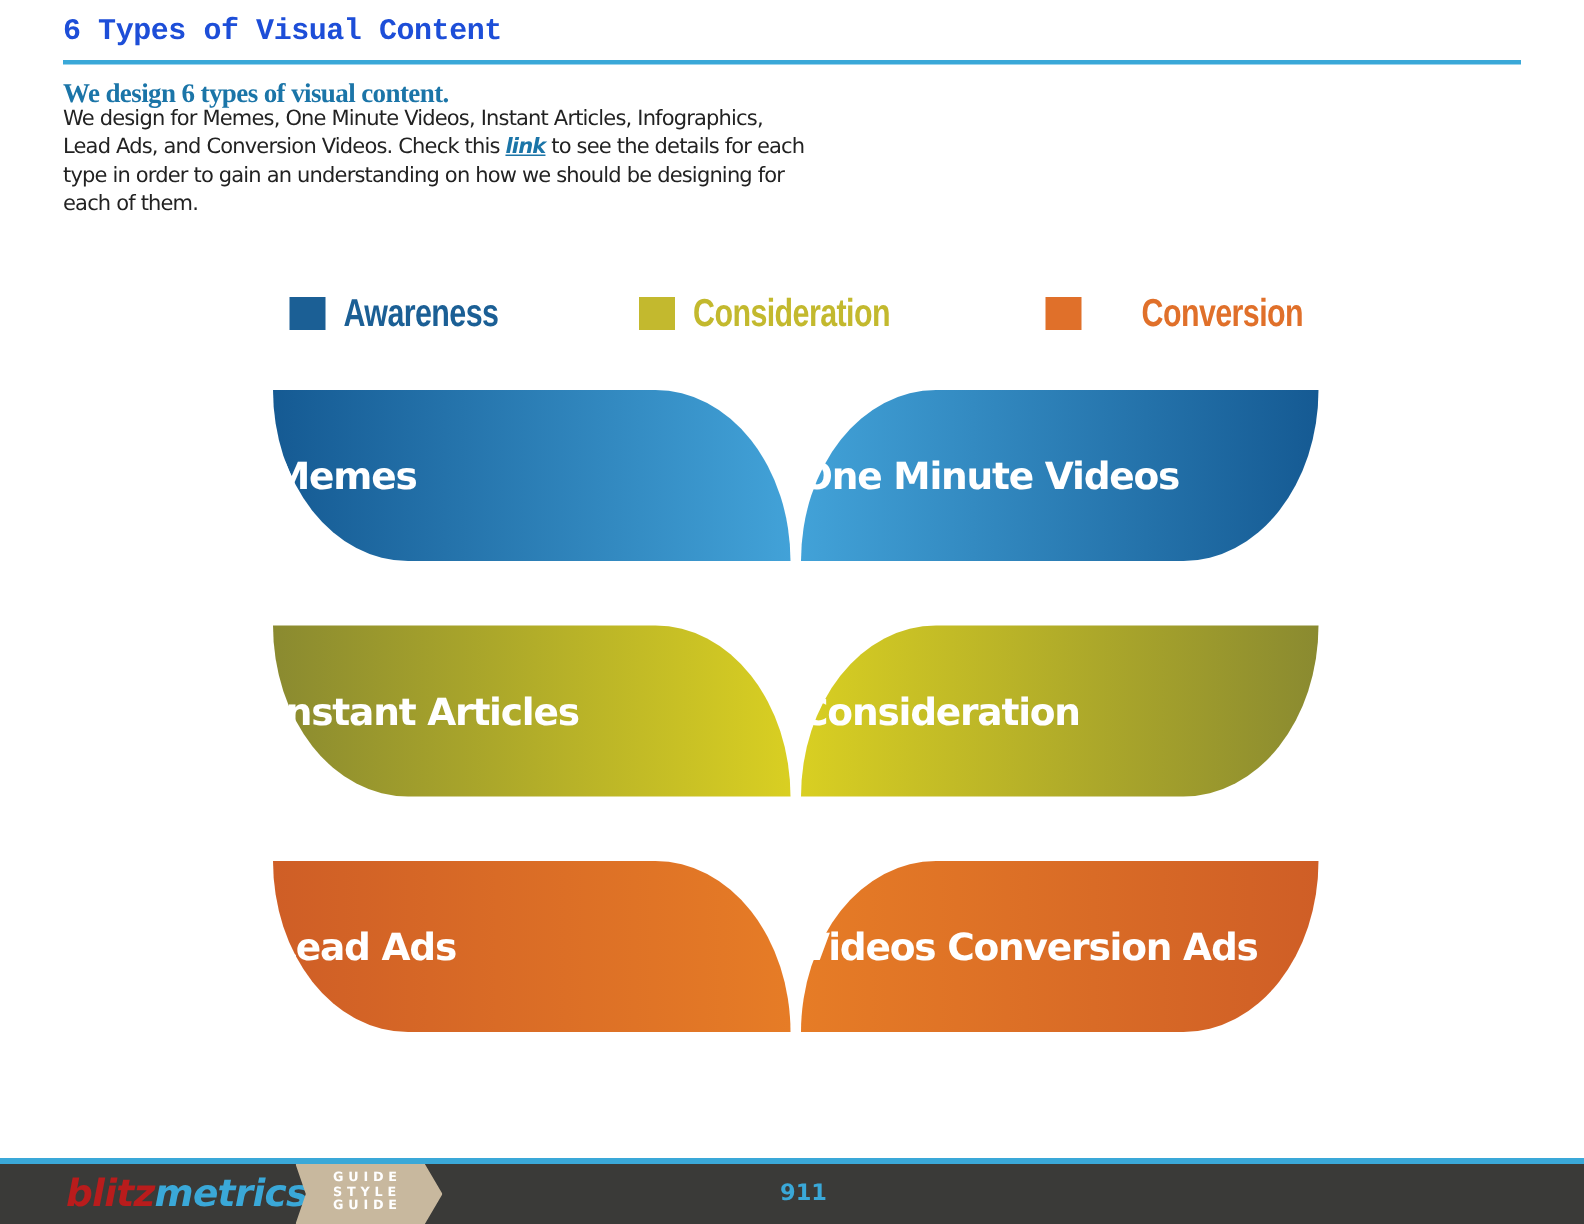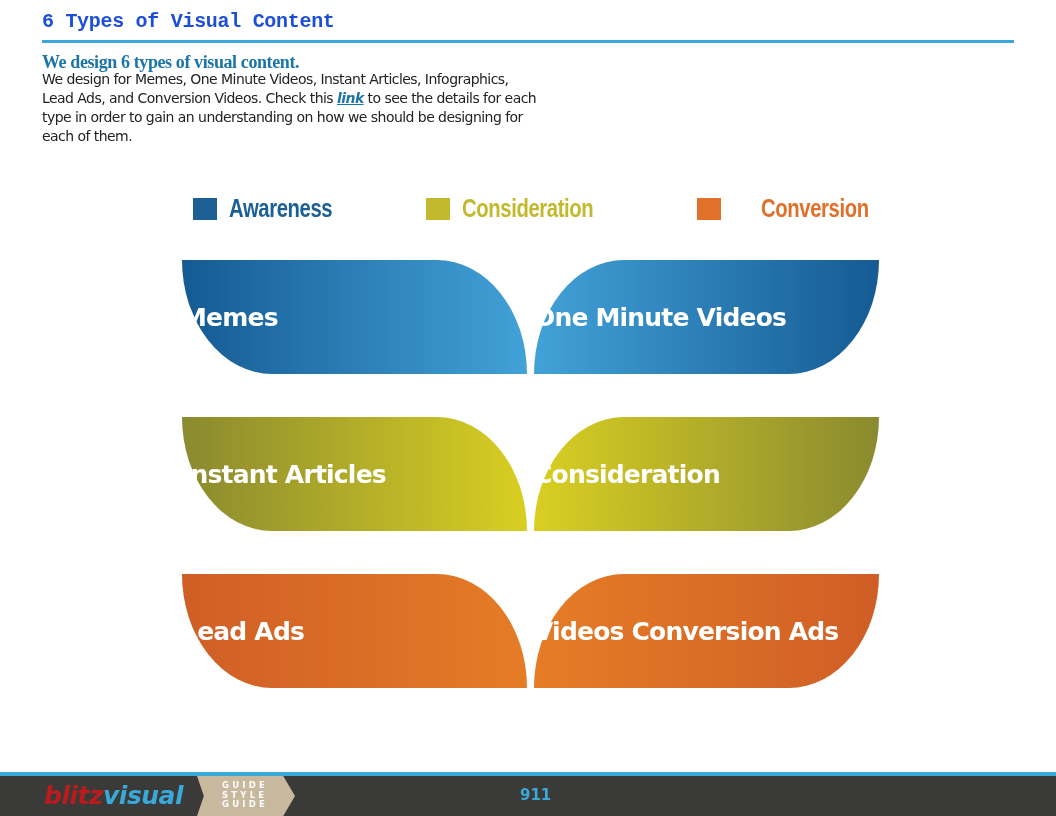--- a/index.html
+++ b/index.html
@@ -62,20 +62,20 @@
 
 <div class="shape left" style="left:182px; top:574px; background:linear-gradient(to right, #cf5e26, #e67c26);">
   <span>Lead Ads</span>
 </div>
 <div class="shape right" style="left:534px; top:574px; background:linear-gradient(to right, #e67c26, #cf5e26);">
   <span>Videos Conversion Ads</span>
 </div>
 
 <div class="footer"></div>
 <div class="footer-rule"></div>
-<div class="logo"><span class="b">blitz</span><span class="m">visual</span></div>
+<div class="logo"><span class="b">blitz</span><span class="m">metrics</span></div>
 <div class="guide-tag"></div>
 <div class="guide-text">
   <div>GUIDE</div>
   <div>STYLE</div>
   <div>GUIDE</div>
 </div>
 <div class="page-num">911</div>
 
 </body></html>

